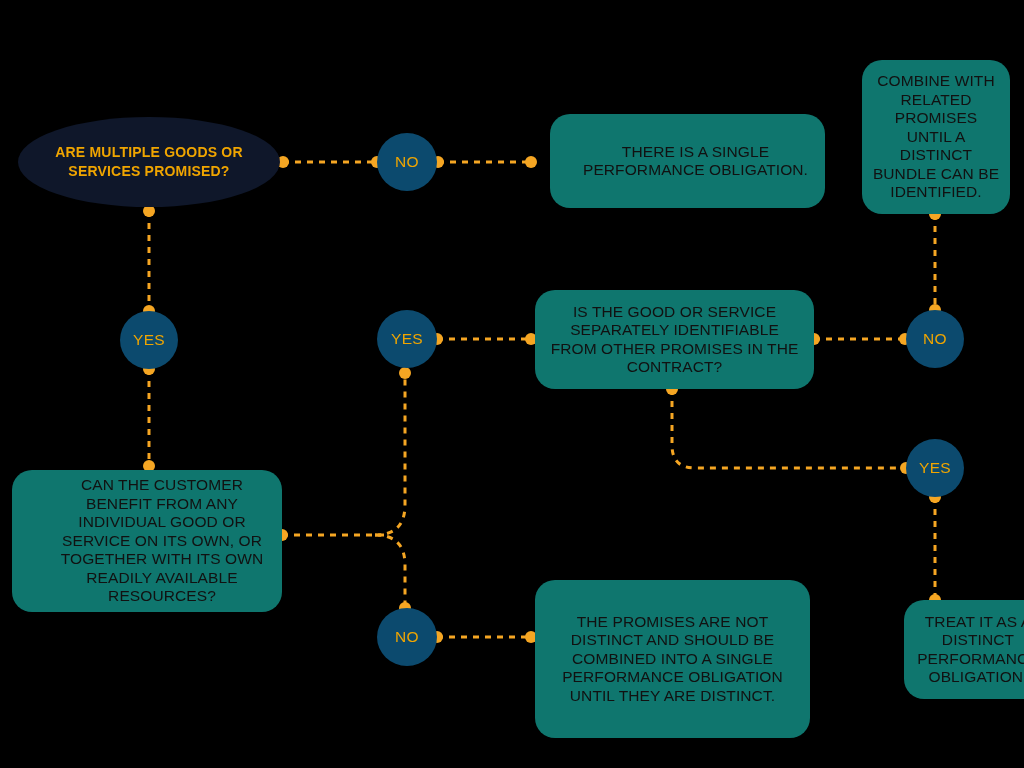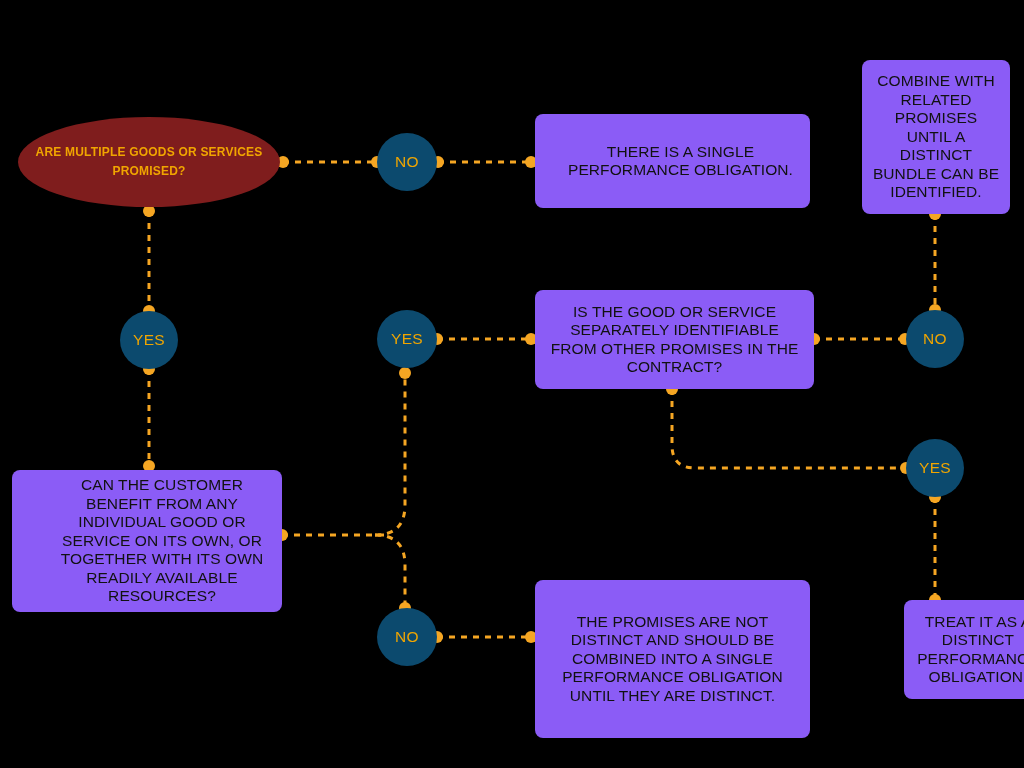--- a/index.html
+++ b/index.html
@@ -18,35 +18,35 @@
   
   .node {
     position: absolute;
     box-sizing: border-box;
     display: flex;
     align-items: center;
     justify-content: center;
     text-align: center;
   }
   .box {
-    background: #8b5cf6;
-    border-radius: 8px;
+    background: #0f766e;
+    border-radius: 20px;
     color: #111111;
     font-size: 15.5px;
     line-height: 18.5px;
     letter-spacing: 0.1px;
     padding: 6px 10px;
   }
   .box .txt { display: block; width: 100%; }
   .ellipse {
-    background: #7f1d1d;
+    background: #0f172a;
     border-radius: 50%;
     color: #F0A500;
     font-weight: bold;
-    font-size: 12px;
+    font-size: 14px;
     line-height: 19px;
     letter-spacing: 0.2px;
   }
   .pill {
     background: #0c4a6e;
     border-radius: 50%;
     color: #F0A500;
     font-size: 15.5px;
     letter-spacing: 0.3px;
   }
@@ -122,21 +122,21 @@
   </svg>
 
   <div class="node ellipse" style="left:18px; top:117px; width:262px; height:90px;">
     <span class="txt">ARE MULTIPLE GOODS OR SERVICES PROMISED?</span>
   </div>
 
   <div class="node pill" style="left:377px; top:133px; width:60px; height:58px;">
     <span>NO</span>
   </div>
 
-  <div class="node box" style="left:535px; top:114px; width:275px; height:94px;padding-left:26px;">
+  <div class="node box" style="left:550px; top:114px; width:275px; height:94px;padding-left:26px;">
     <span class="txt">THERE IS A SINGLE PERFORMANCE OBLIGATION.</span>
   </div>
 
   <div class="node box" style="left:862px; top:60px; width:148px; height:154px;">
     <span class="txt">COMBINE WITH RELATED PROMISES UNTIL A DISTINCT BUNDLE CAN BE IDENTIFIED.</span>
   </div>
 
   <div class="node pill" style="left:120px; top:311px; width:58px; height:58px;">
     <span>YES</span>
   </div>

